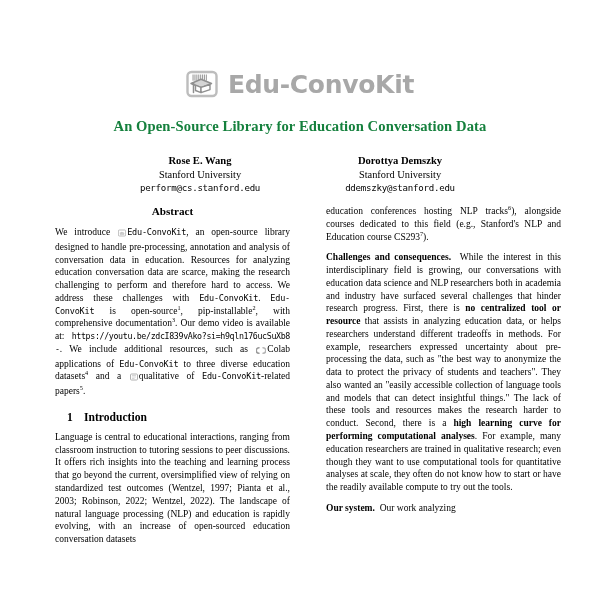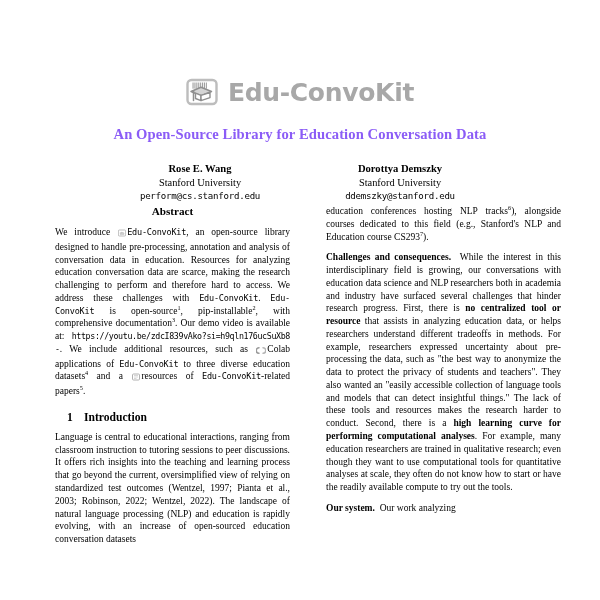--- a/index.html
+++ b/index.html
@@ -12,21 +12,21 @@
     height: 600px;
     overflow: hidden;
     font-family: "Liberation Serif", serif;
     color: #000000;
   }
   .page {
     position: relative;
     width: 600px;
     height: 600px;
     box-sizing: border-box;
-    padding: 16px;
+    padding: 8px;
     background: #ffffff;
   }
 
   
   .masthead {
     padding-top: 55px;
     text-align: center;
   }
   .logo-row {
     display: flex;
@@ -48,21 +48,21 @@
     letter-spacing: -0.3px;
     color: #a8a8a8;
     line-height: 1;
   }
   .paper-title {
     margin-top: 13px;
     font-family: "Liberation Serif", serif;
     font-weight: bold;
     font-size: 14.6px;
     letter-spacing: 0.1px;
-    color: #8b5cf6;
+    color: #15803d;
   }
 
   
   .authors {
     display: flex;
     justify-content: center;
     margin-top: 19px;
   }
   .author {
     width: 200px;
@@ -210,21 +210,21 @@
           </svg>
         </span><span>Colab applications of</span>
         <span class="mono">Edu-ConvoKit</span>
         <span>to three diverse education datasets</span><sup>4</sup>
         <span>and a</span>
         <span class="inline-icon">
           <svg width="8" height="8" viewBox="0 0 16 16" aria-hidden="true">
             <rect x="1" y="2" width="14" height="12" rx="2" fill="none" stroke="#b0b0b0" stroke-width="2"></rect>
             <path d="M4 5 h8 M4 8 h8 M4 11 h5" stroke="#c6c6c6" stroke-width="1.4"></path>
           </svg>
-        </span><span>resources of</span>
+        </span><span>qualitative of</span>
         <span class="mono">Edu-ConvoKit</span><span>-related papers</span><sup>5</sup><span>.</span></p>
 
       <div class="section-head"><span class="num">1</span><span>Introduction</span></div>
 
       <p class="body">Language is central to educational interactions, ranging from classroom instruction to tutoring sessions to peer discussions. It offers rich insights into the teaching and learning process that go beyond the current, oversimplified view of relying on standardized test outcomes (Wentzel, 1997; Pianta et al., 2003; Robinson, 2022; Wentzel, 2022). The landscape of natural language processing (NLP) and education is rapidly evolving, with an increase of open-sourced education conversation datasets</p>
     </div>
 
     <div class="col">
 
       <p class="body"><span>education conferences hosting NLP tracks</span><sup>6</sup><span>), alongside courses dedicated to this field (e.g., Stanford's NLP and Education course CS293</span><sup>7</sup><span>).</span></p>

